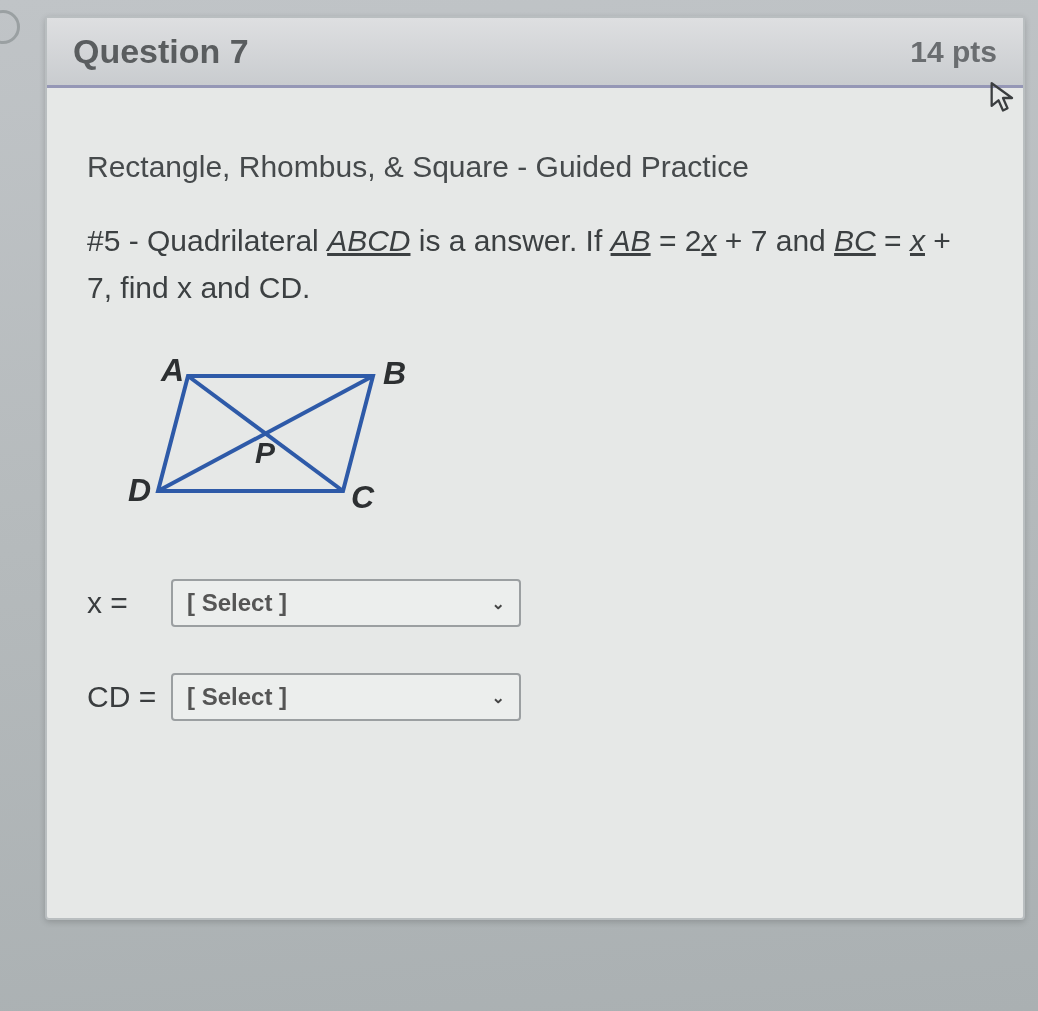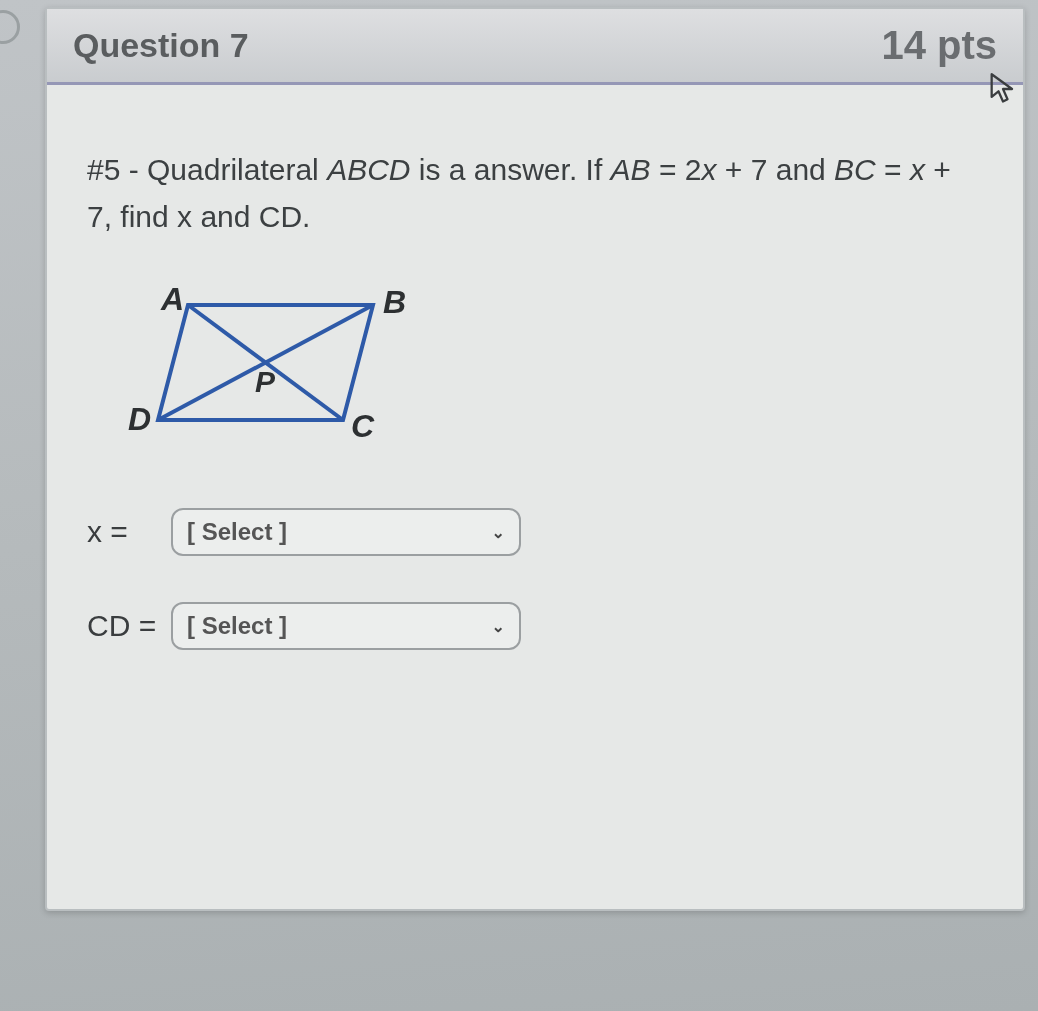--- a/index.html
+++ b/index.html
@@ -24,21 +24,21 @@
     top: 10px;
     width: 34px;
     height: 34px;
     border: 3px solid #9aa0a2;
     border-radius: 50%;
     background: transparent;
   }
   .card {
     position: absolute;
     left: 45px;
-    top: 7px;
+    top: 16px;
     width: 980px;
     height: 904px;
     background: #e6e8e7;
     border: 2px solid #b9bec0;
     border-radius: 4px;
     box-shadow: 0 2px 6px rgba(0,0,0,0.18);
   }
   .header-bar {
     display: flex;
     justify-content: space-between;
@@ -46,40 +46,40 @@
     padding: 14px 26px 14px 26px;
     background: linear-gradient(180deg, #dedfe1 0%, #c9cccf 100%);
     border-bottom: 3px solid #9597b6;
   }
   .q-title {
     font-size: 34px;
     font-weight: 700;
     color: #5a5d5f;
   }
   .q-pts {
-    font-size: 40px;
+    font-size: 30px;
     font-weight: 600;
     color: #6a6d70;
   }
   .body {
     padding: 62px 40px 40px 40px;
     color: #3f4345;
   }
   .subtitle {
     font-size: 30px;
     color: #464a4c;
     margin-bottom: 34px;
   }
   .problem {
     font-size: 30px;
     line-height: 1.55;
     color: #3c4042;
     margin-bottom: 30px;
   }
-  .problem .it { font-style: italic; }
+  .problem .it { font-style: italic; text-decoration: underline; }
   .diagram {
     margin: 10px 0 30px 36px;
     width: 300px;
     height: 170px;
   }
   .instruction {
     font-size: 30px;
     color: #3c4042;
     margin: 26px 0 40px 0;
   }
@@ -90,21 +90,21 @@
     font-size: 30px;
     color: #3a3d3f;
   }
   .answer-row .label {
     min-width: 84px;
   }
   .select-box {
     position: relative;
     border: 2px solid #9b9fa1;
     background: #eceeed;
-    border-radius: 12px;
+    border-radius: 4px;
     padding: 8px 49px 8px 14px;
     min-width: 350px;
     font-size: 24px;
     font-weight: 600;
     color: #555;
     cursor: pointer;
   }
   .select-box .chev {
     position: absolute;
     right: 14px;
@@ -133,20 +133,21 @@
       <div class="q-title">Question 7</div>
       <div class="q-pts">14 pts</div>
     </div>
 
     <svg class="cursor-svg" viewBox="0 0 24 30">
       <path d="M2 2 L2 22 L8 17 L12 26 L16 24 L12 15 L20 15 Z" fill="none" stroke="#3a3d3f" stroke-width="2" stroke-linejoin="round"></path>
     </svg>
 
     <div class="body">
 
+      <div class="subtitle">Rectangle, Rhombus, &amp; Square - Guided Practice</div>
 
       <div class="problem">
         <span>#5 - Quadrilateral </span><span class="it">ABCD</span><span> is a answer.  If </span><span class="it">AB</span><span> = 2</span><span class="it">x</span><span> + 7 and </span><span class="it">BC</span><span> = </span><span class="it">x</span><span> + 7, find x and CD.</span>
       </div>
 
       <svg class="diagram" viewBox="0 0 300 170">
         <polygon points="65,25 250,25 220,140 35,140" fill="none" stroke="#2e5aa8" stroke-width="4"></polygon>
         <line x1="65" y1="25" x2="220" y2="140" stroke="#2e5aa8" stroke-width="4"></line>
         <line x1="250" y1="25" x2="35" y2="140" stroke="#2e5aa8" stroke-width="4"></line>
         <text x="38" y="30" font-size="32" font-style="italic" font-weight="bold" fill="#2d3032">A</text>

